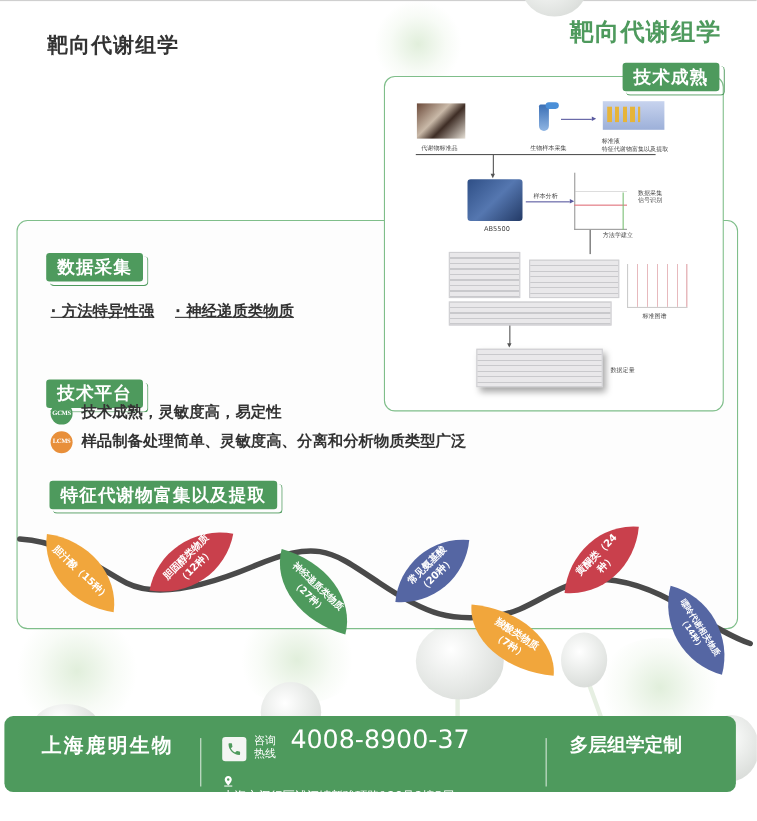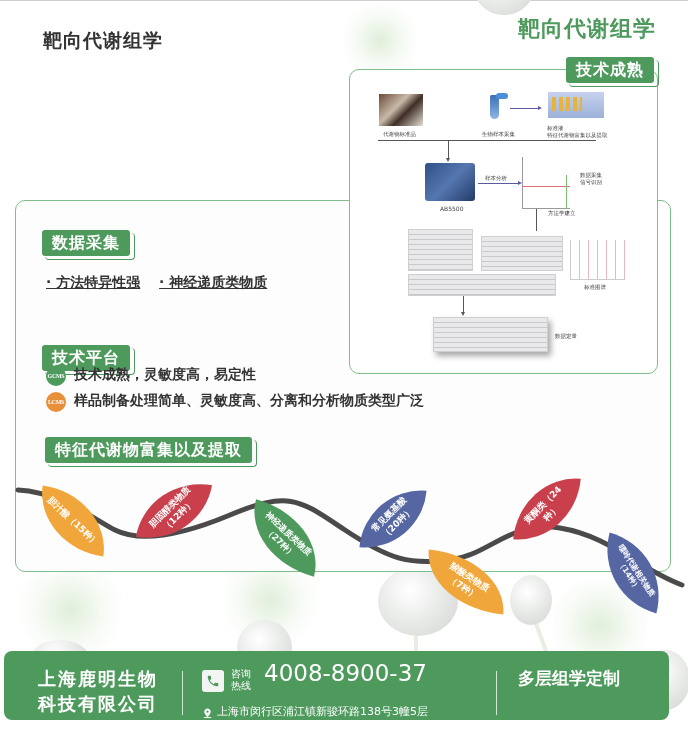--- a/index.html
+++ b/index.html
@@ -46,21 +46,21 @@
   .leaf { position: absolute; border-radius: 0 100% 0 100%; display: flex; align-items: center; justify-content: center; z-index: 6; }
   .leaf span { color: #fff; font-weight: bold; font-size: 10px; text-align: center; line-height: 12px; white-space: pre-line; display: block; }
 
   
   .footer { position: absolute; left: 4px; top: 651px; width: 665px; height: 69px; background: #4e9a5d; border-radius: 8px; z-index: 5; color: #fff; }
   .company { position: absolute; left: 34px; top: 15px; font-size: 18px; font-weight: bold; line-height: 25px; letter-spacing: 2px; }
   .vsep { position: absolute; top: 20px; width: 1px; height: 44px; background: rgba(255,255,255,0.75); }
   .phone-icon { position: absolute; left: 198px; top: 19px; width: 22px; height: 22px; background: #f3f5f3; border-radius: 3px; display: flex; align-items: center; justify-content: center; }
   .hotline-label { position: absolute; left: 227px; top: 17px; font-size: 10px; line-height: 12px; font-weight: normal; }
   .phone-number { position: absolute; left: 260px; top: 9px; font-size: 23px; font-family: "DejaVu Sans", sans-serif; letter-spacing: 0px; }
-  .address { position: absolute; left: 198px; top: 53px; font-size: 11px; display: flex; align-items: flex-end; }
+  .address { position: absolute; left: 198px; top: 53px; font-size: 11px; display: flex; align-items: flex-start; flex-direction: column; }
   .slogan { position: absolute; left: 514px; top: 15px; font-size: 17px; font-weight: bold; line-height: 25px; }
   .slogan .l2 { letter-spacing: 13px; }
 </style>
 </head>
 <body>
 
 <div class="topline"></div>
 
 <div class="blob grey" style="left:474px;top:-40px;width:60px;height:55px;"></div>
 <div class="blob green" style="left:340px;top:0px;width:80px;height:80px;"></div>
@@ -173,21 +173,20 @@
   <span style="transform:rotate(40deg);font-size:9px;">黄酮类（24种）</span>
 </div>
 <div class="leaf" style="left:600px;top:540px;width:66px;height:66px;background:#5566a3;transform:rotate(15deg);">
   <span style="transform:rotate(42deg);font-size:7.5px;line-height:9px;">嘌呤代谢相关物质
 （14种）</span>
 </div>
 
 <div class="footer">
   <div class="company">
     <div>上海鹿明生物</div>
-    <div>科技有限公司</div>
   </div>
   <div class="vsep" style="left:178px;"></div>
   <div class="phone-icon">
     <svg width="14" height="14" viewBox="0 0 24 24">
         <path d="M6.6 10.8c1.4 2.8 3.8 5.1 6.6 6.6l2.2-2.2c.3-.3.7-.4 1-.2 1.1.4 2.3.6 3.6.6.6 0 1 .4 1 1V20c0 .6-.4 1-1 1C10.6 21 3 13.4 3 4c0-.6.4-1 1-1h3.5c.6 0 1 .4 1 1 0 1.3.2 2.5.6 3.6.1.3 0 .7-.2 1L6.6 10.8z" fill="#4e9a5d"></path>
       </svg>
   </div>
   <div class="hotline-label">
     <div>咨询</div>
     <div>热线</div>

